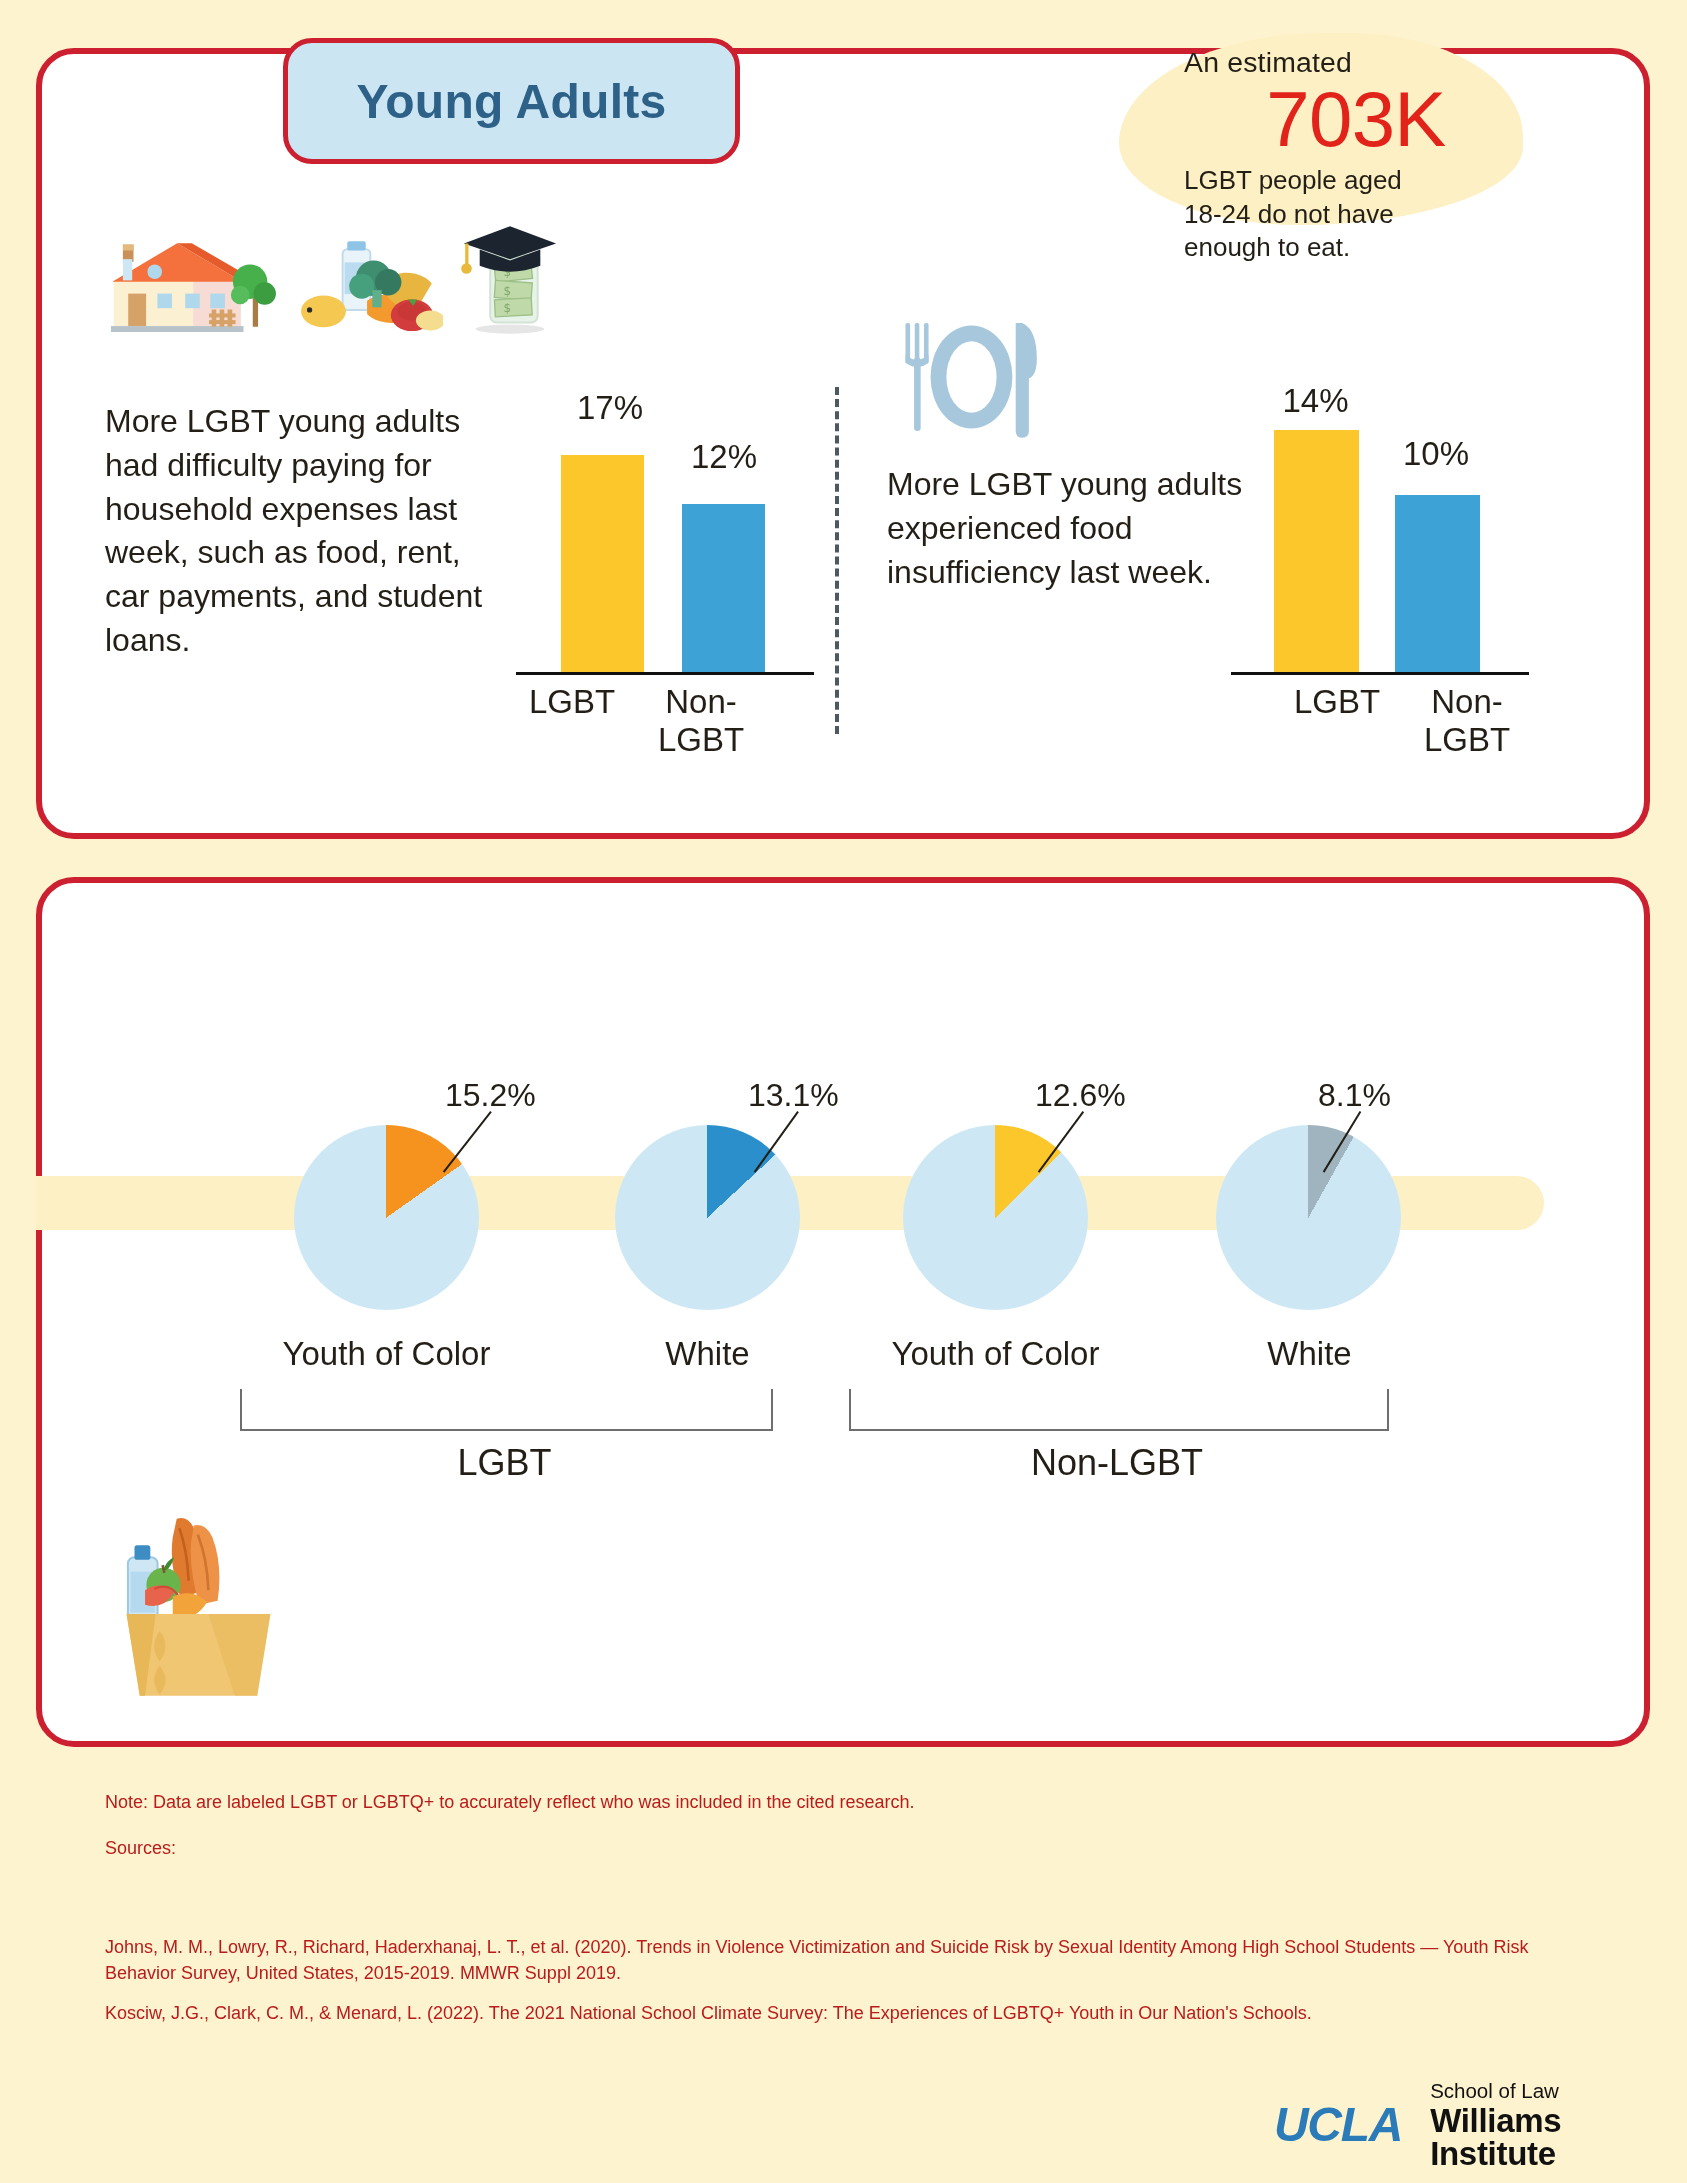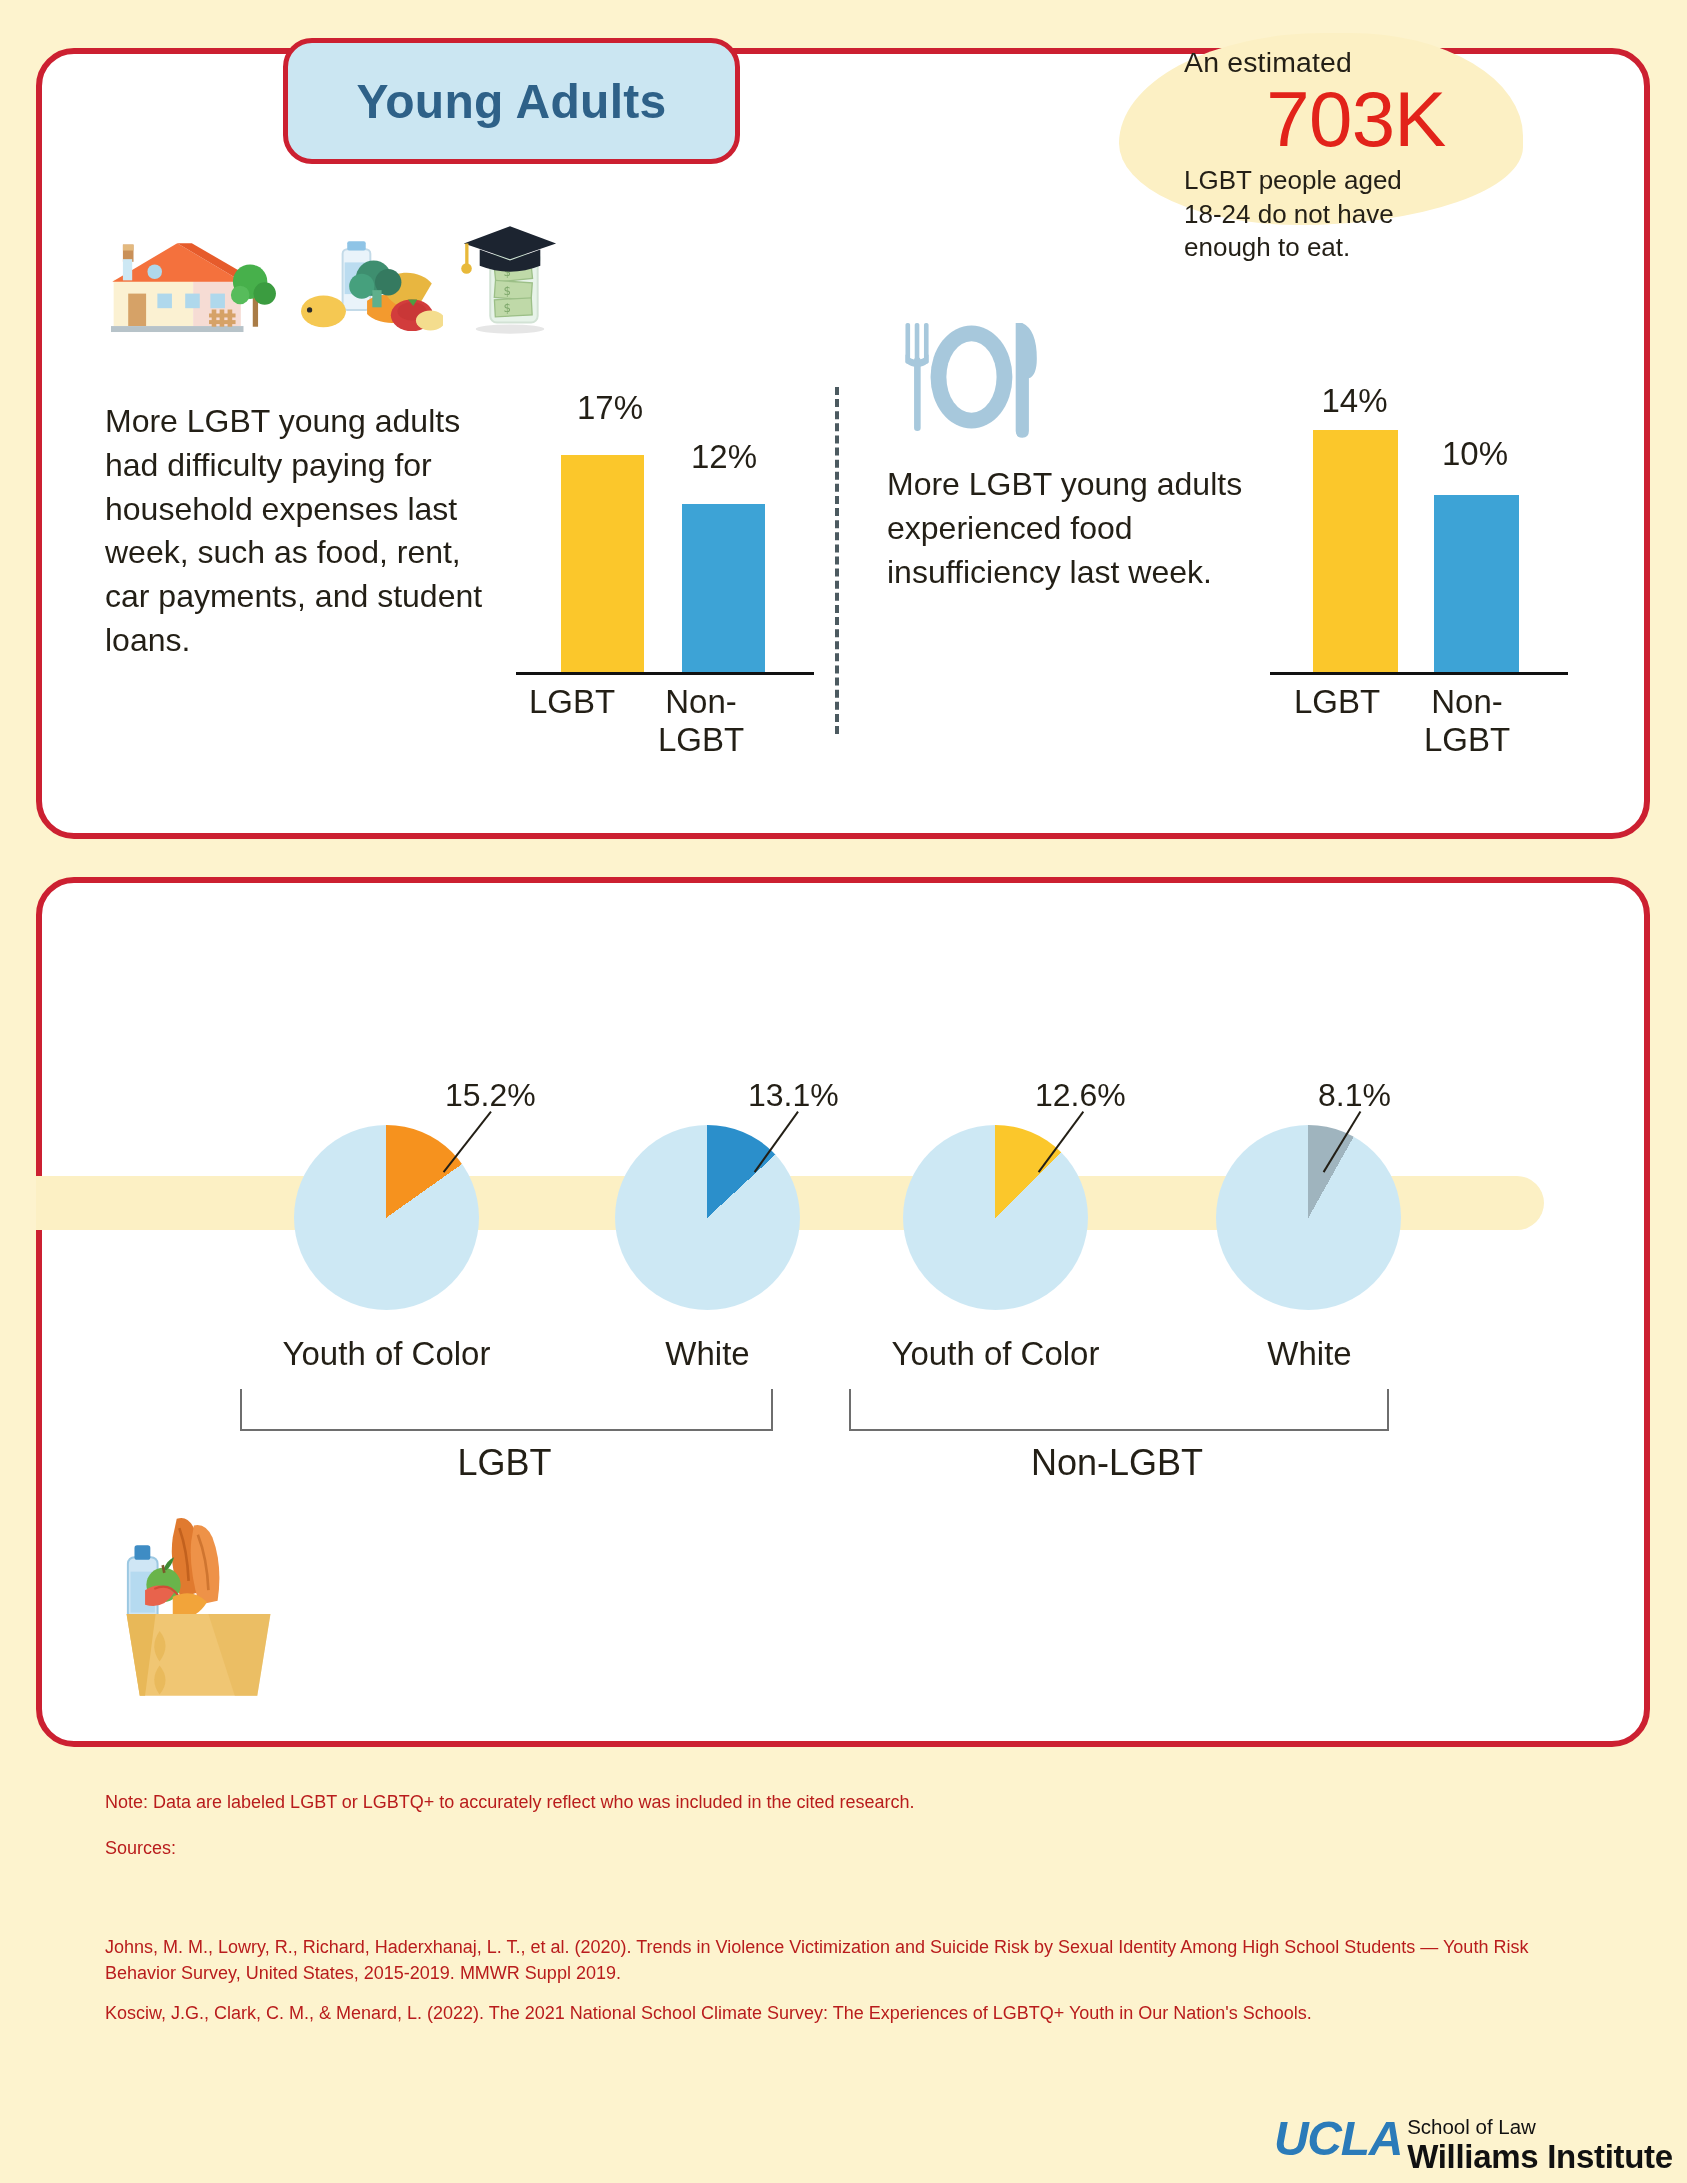--- a/index.html
+++ b/index.html
@@ -119,21 +119,21 @@
     position:absolute;left:105px;font-size:18px;line-height:1.42;color:#b91c1c;
     width:1482px;
   }
   #foot-note{top:1790px;}
   #foot-src-label{top:1836px;}
   #foot-src1{top:1864px;}
   #foot-src2{top:1935px;}
   #foot-src3{top:2001px;}
 
   
-  #logo{position:absolute;left:1274px;top:2081px;display:flex;align-items:flex-start;gap:5px;margin-top:36px;}
+  #logo{position:absolute;left:1274px;top:2081px;display:flex;align-items:center;gap:28px;}
   #logo .ucla{
     font-size:48px;font-weight:bold;font-style:italic;color:#2B7BB9;letter-spacing:-1.3px;
     line-height:.92;
   }
   #logo .wi{display:flex;flex-direction:column;line-height:1.0;}
   #logo .wi .sol{font-size:20.5px;color:#111;margin-bottom:2px;}
   #logo .wi .wins{font-size:33px;font-weight:bold;color:#111;letter-spacing:-0.3px;}
 </style>
 </head>
 <body>
@@ -247,21 +247,21 @@
       <rect x="42" y="18" width="7" height="62" rx="3"></rect>
       <rect x="56" y="18" width="7" height="62" rx="3"></rect>
       <path d="M28 66 q17 16 35 0 l0 12 q-17 14 -35 0 z"></path>
       <rect x="41" y="70" width="10" height="112" rx="5"></rect>
       <path d="M205 18 q22 10 22 54 q0 26 -12 30 l0 80 q0 10 -10 10 q-10 0 -10 -10 l0 -164 z"></path>
     </g>
   </svg>
 
   <div class="stat-text" style="left:887px;top:463px;width:384px;">More LGBT young adults experienced food insufficiency last week.</div>
 
-  <div class="barchart" style="left:1283px;top:394px;width:278px;height:281px;">
+  <div class="barchart" style="left:1244px;top:394px;width:278px;height:281px;">
     <div class="barval" style="left:18.5px;top:-12px;width:106px;">14%</div>
     <div class="barval" style="left:139px;top:41px;width:106px;">10%</div>
     <div class="bar y" style="left:30px;width:85px;height:245px;"></div>
     <div class="bar b" style="left:151px;width:85px;height:180px;"></div>
     <div class="axis" style="left:-13.2px;bottom:0px;width:298px;"></div>
   </div>
   <div class="barcat" style="left:1274px;top:683px;width:126px;">LGBT</div>
   <div class="barcat" style="left:1401px;top:683px;width:132px;">
     <div>Non-</div>
     <div>LGBT</div>

